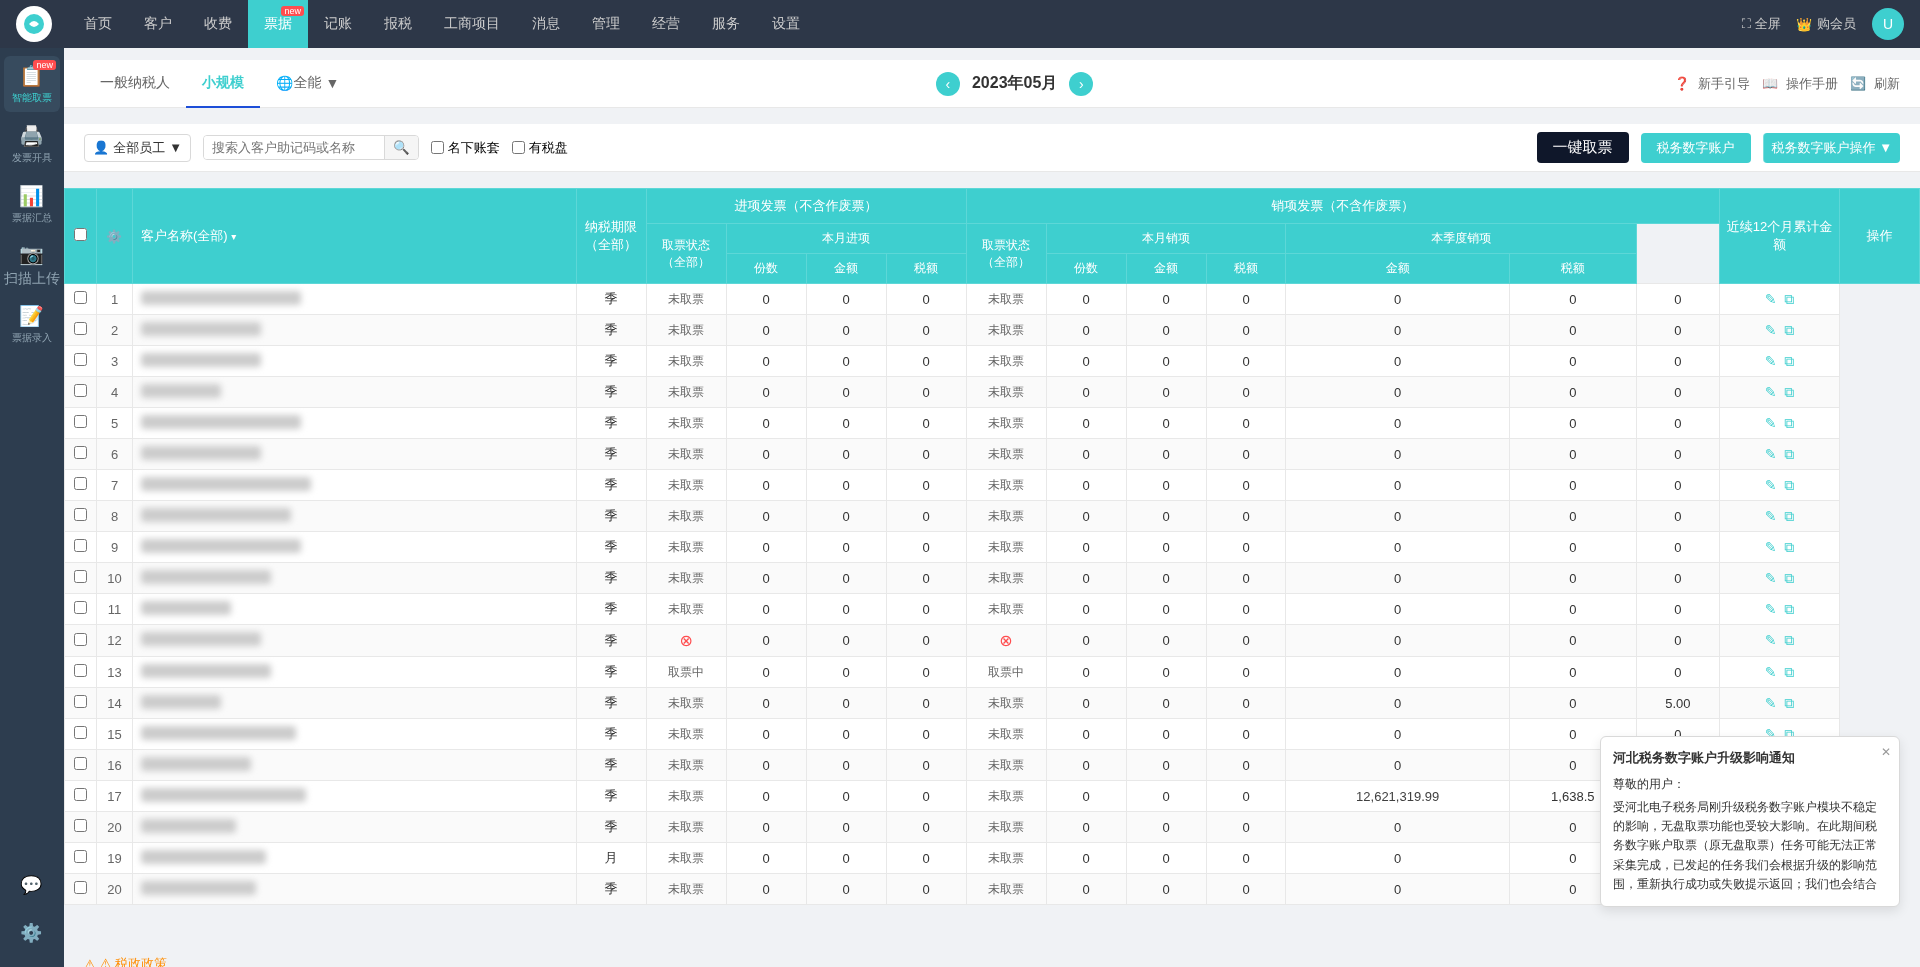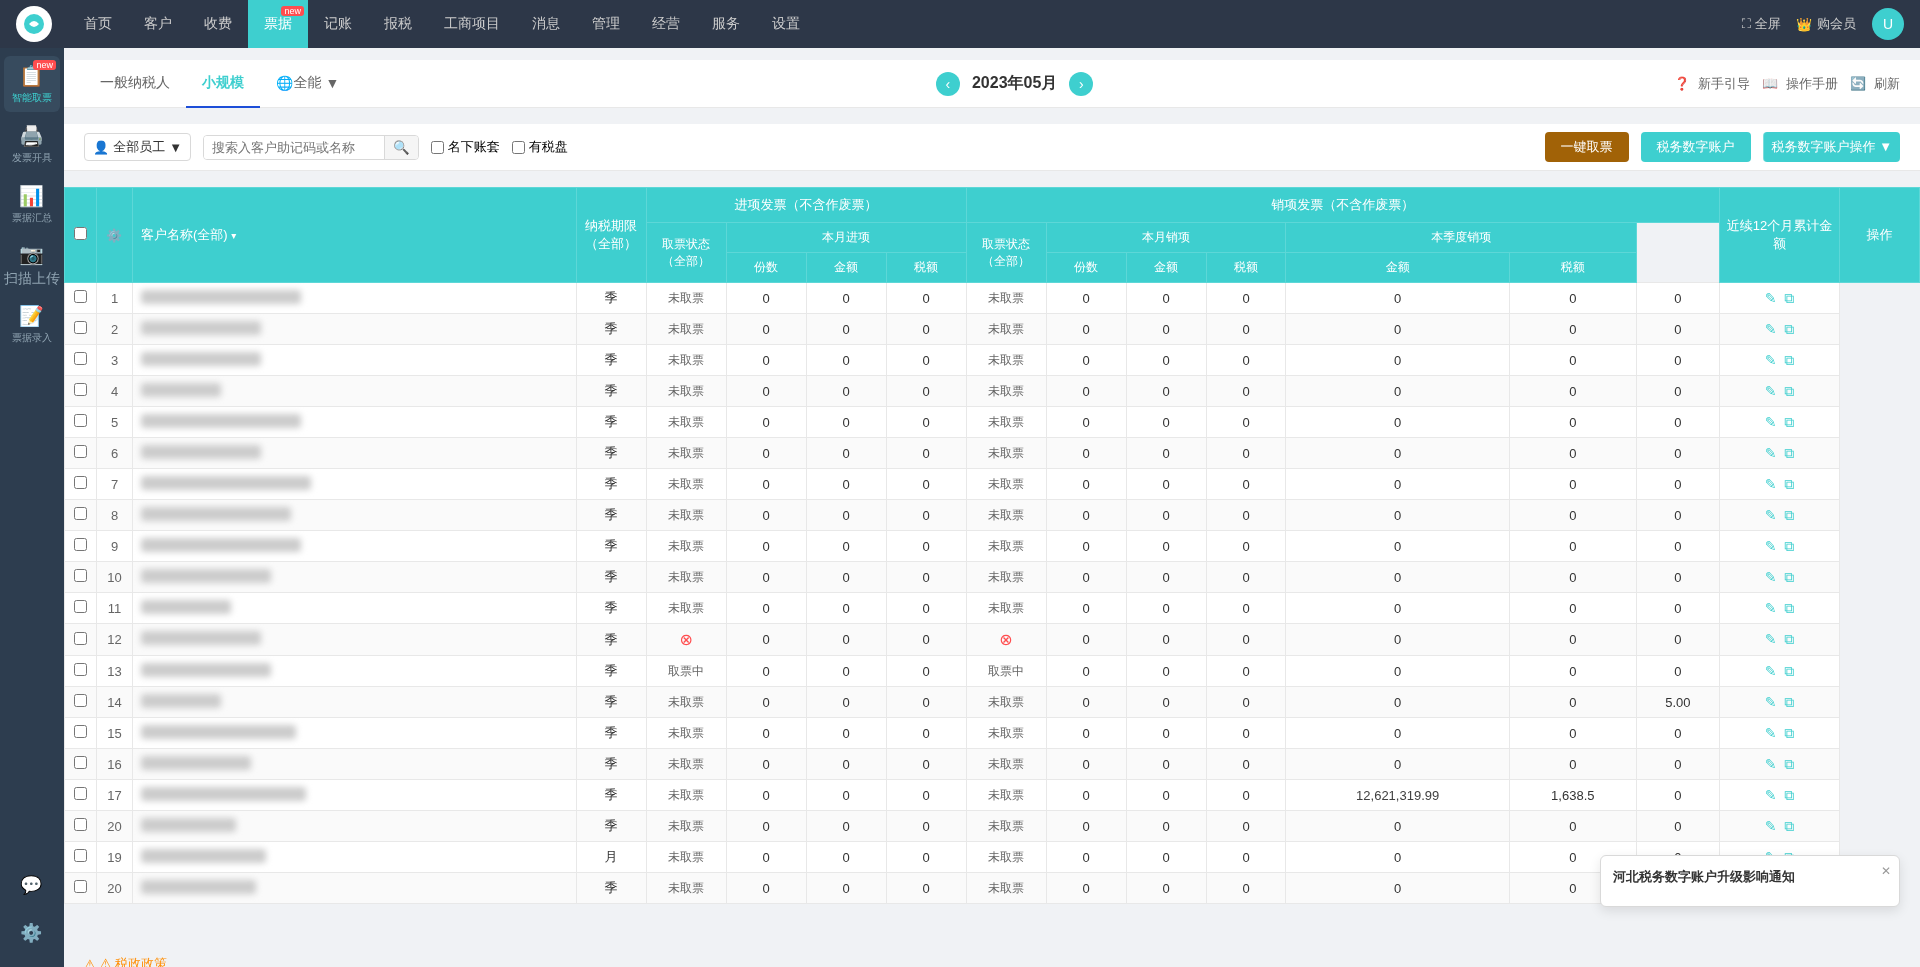--- a/index.html
+++ b/index.html
@@ -123,22 +123,22 @@
     .toolbar .search-box input {
       border: none; outline: none; padding: 4px 8px; font-size: 13px; width: 180px;
     }
     .toolbar .search-box .search-btn {
       background: #f5f5f5; border: none; border-left: 1px solid #d9d9d9;
       padding: 4px 8px; cursor: pointer;
     }
     .toolbar .checkbox-label { display: flex; align-items: center; gap: 4px; font-size: 13px; cursor: pointer; }
     .toolbar .spacer { flex: 1; }
     .btn-primary {
-      background: #a16207; color: #fff; border: none; border-radius: 4px;
-      padding: 6px 16px; cursor: pointer; font-size: 13px;
+      background: #0f172a; color: #fff; border: none; border-radius: 4px;
+      padding: 6px 16px; cursor: pointer; font-size: 15px;
     }
     .btn-teal {
       background: #3ecfcf; color: #fff; border: none; border-radius: 4px;
       padding: 6px 16px; cursor: pointer; font-size: 13px;
     }
     .btn-dropdown {
       background: #3ecfcf; color: #fff; border: none; border-radius: 4px;
       padding: 6px 8px; cursor: pointer; font-size: 13px; border-left: 1px solid rgba(255,255,255,0.3);
     }
 
@@ -871,13 +871,17 @@
     <div class="tax-policy-link">
       <span>⚠</span>
       <span>⚠ 税政政策</span>
     </div>
   </div>
 </div>
 
 <div class="notification-popup">
   <div class="notif-close">✕</div>
   <div class="notif-title">河北税务数字账户升级影响通知</div>
+  <div class="notif-body">
+    <p>尊敬的用户：</p>
+    <p style="margin-top:4px">受河北电子税务局刚升级税务数字账户模块不稳定的影响，无盘取票功能也受较大影响。在此期间税务数字账户取票（原无盘取票）任务可能无法正常采集完成，已发起的任务我们会根据升级的影响范围，重新执行成功或失败提示返回；我们也会结合</p>
+  </div>
 </div>
 
 </body></html>

